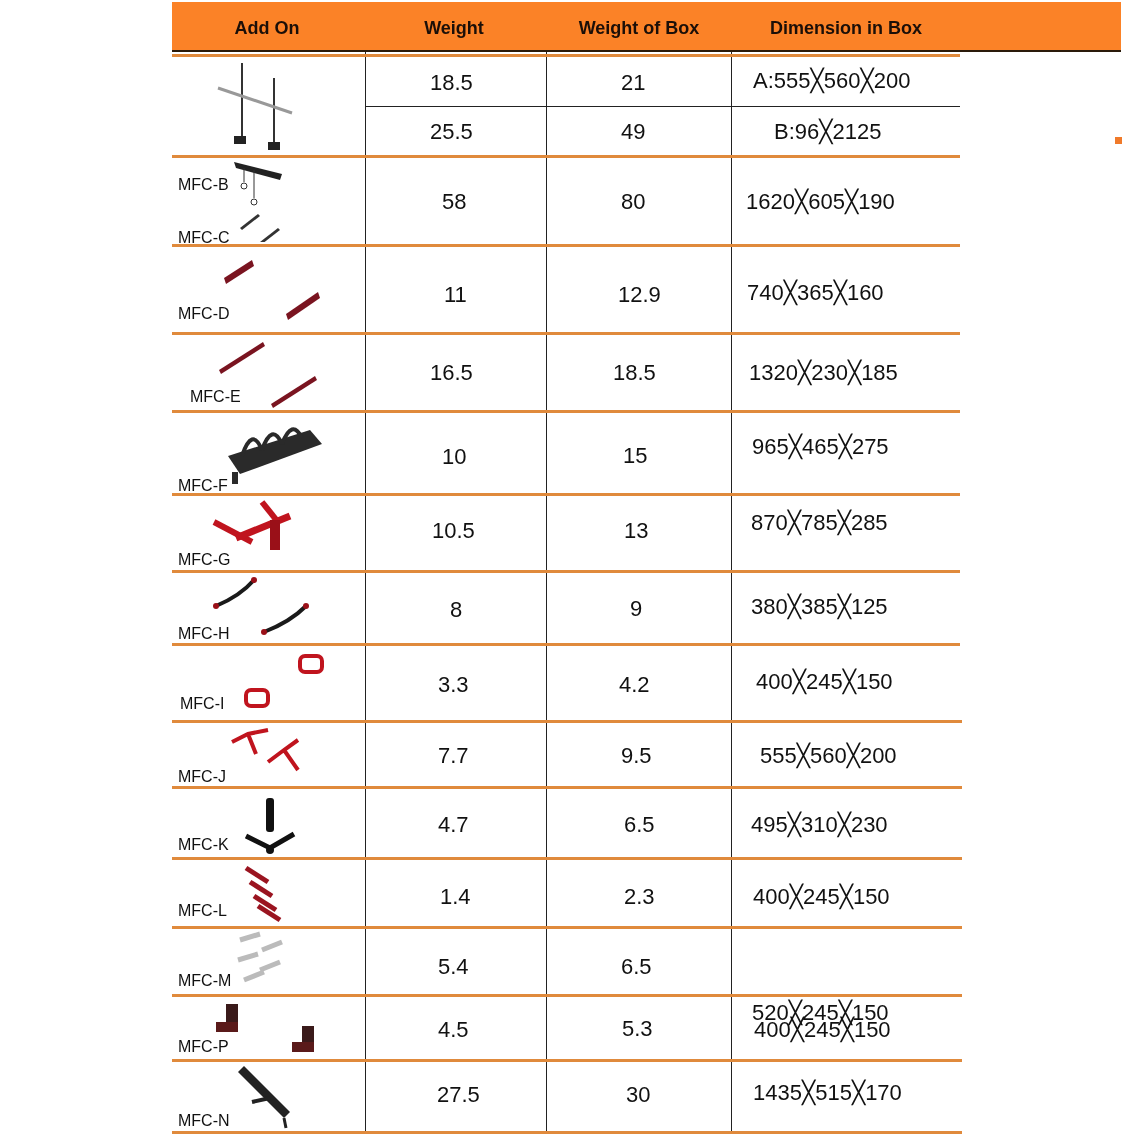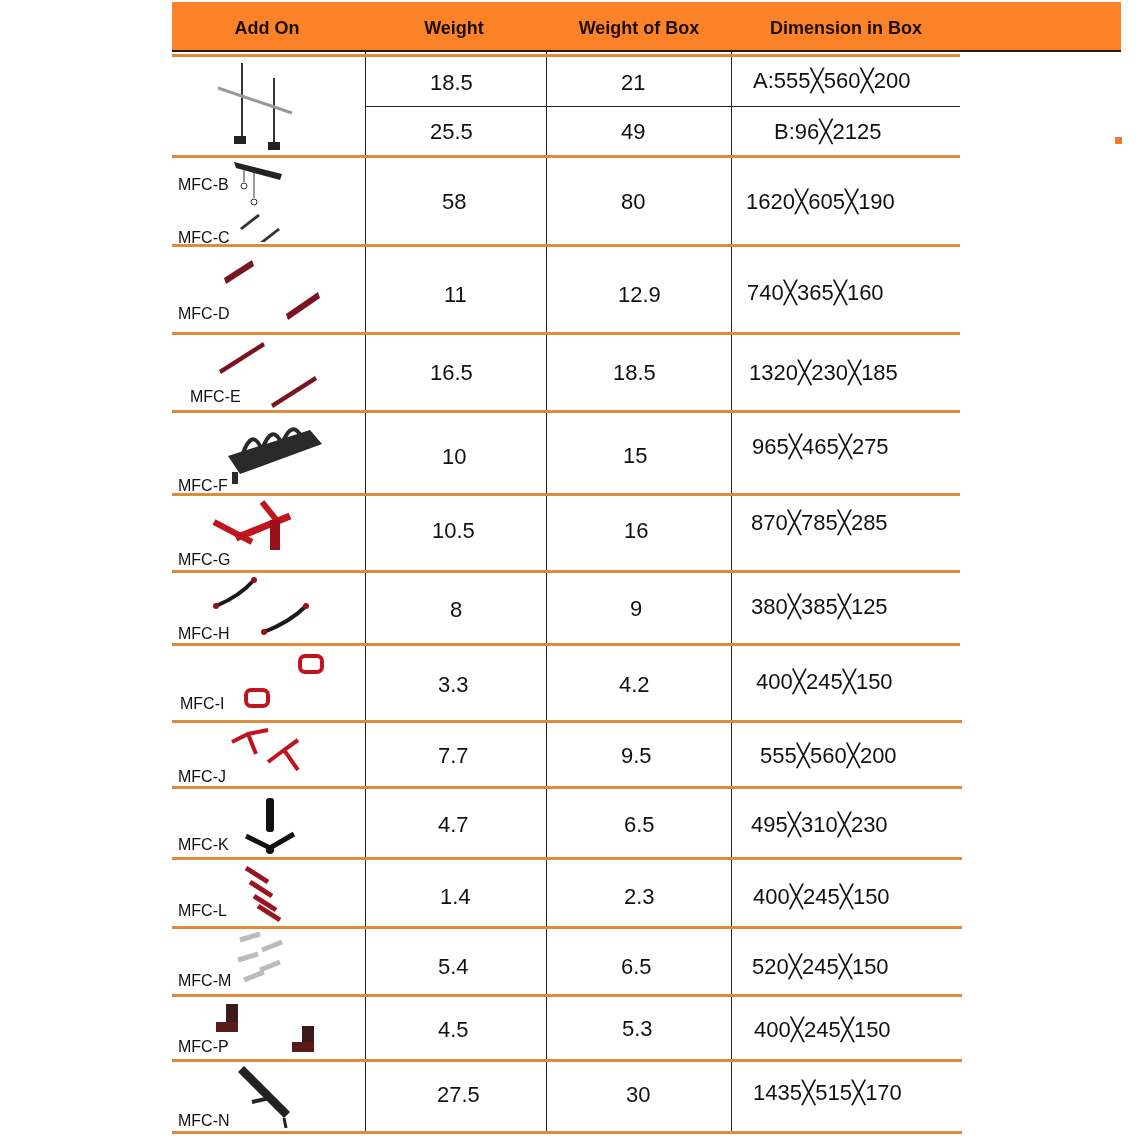--- a/index.html
+++ b/index.html
@@ -108,21 +108,21 @@
   <div class="cell" style="left:580px;top:434px;">965╳465╳275</div>
 
   <svg class="thumb" style="left:36px;top:498px;" width="110" height="68">
     <line x1="6" y1="24" x2="44" y2="44" stroke="#c0141e" stroke-width="6"></line>
     <line x1="54" y1="4" x2="70" y2="24" stroke="#c0141e" stroke-width="6"></line>
     <line x1="28" y1="40" x2="82" y2="18" stroke="#c0141e" stroke-width="7"></line>
     <rect x="62" y="22" width="10" height="30" fill="#9a1018"></rect>
   </svg>
   <div class="label" style="top:551px;">MFC-G</div>
   <div class="cell" style="left:260px;top:518px;">10.5</div>
-  <div class="cell" style="left:452px;top:518px;">16</div>
+  <div class="cell" style="left:452px;top:518px;">13</div>
   <div class="cell" style="left:579px;top:510px;">870╳785╳285</div>
 
   <svg class="thumb" style="left:38px;top:576px;" width="110" height="64">
     <path d="M6 30 Q30 20 44 4" stroke="#1a1a1a" stroke-width="4" fill="none"></path>
     <path d="M54 56 Q80 46 96 30" stroke="#1a1a1a" stroke-width="4" fill="none"></path>
     <circle cx="6" cy="30" r="3" fill="#9a1018"></circle>
       <circle cx="44" cy="4" r="3" fill="#9a1018"></circle>
     <circle cx="54" cy="56" r="3" fill="#9a1018"></circle>
       <circle cx="96" cy="30" r="3" fill="#9a1018"></circle>
   </svg>
@@ -173,21 +173,21 @@
   <svg class="thumb" style="left:60px;top:930px;" width="80" height="62">
     <line x1="8" y1="10" x2="28" y2="4" stroke="#bbb" stroke-width="5"></line>
     <line x1="30" y1="20" x2="50" y2="12" stroke="#bbb" stroke-width="5"></line>
     <line x1="6" y1="30" x2="26" y2="24" stroke="#bbb" stroke-width="5"></line>
     <line x1="28" y1="40" x2="48" y2="32" stroke="#bbb" stroke-width="5"></line>
     <line x1="12" y1="50" x2="32" y2="42" stroke="#bbb" stroke-width="5"></line>
   </svg>
   <div class="label" style="top:972px;">MFC-M</div>
   <div class="cell" style="left:266px;top:954px;">5.4</div>
   <div class="cell" style="left:449px;top:954px;">6.5</div>
-  <div class="cell" style="left:580px;top:954px;text-align:center;">520╳245╳150</div>
+  <div class="cell" style="left:580px;top:1000px;text-align:center;">520╳245╳150</div>
 
   <svg class="thumb" style="left:40px;top:1000px;" width="130" height="58">
     <rect x="14" y="4" width="12" height="24" fill="#3a1a1a"></rect>
     <rect x="4" y="22" width="22" height="10" fill="#5a1a1a"></rect>
     <rect x="90" y="26" width="12" height="24" fill="#3a1a1a"></rect>
     <rect x="80" y="42" width="22" height="10" fill="#5a1a1a"></rect>
   </svg>
   <div class="label" style="top:1038px;">MFC-P</div>
   <div class="cell" style="left:266px;top:1017px;">4.5</div>
   <div class="cell" style="left:450px;top:1016px;">5.3</div>

